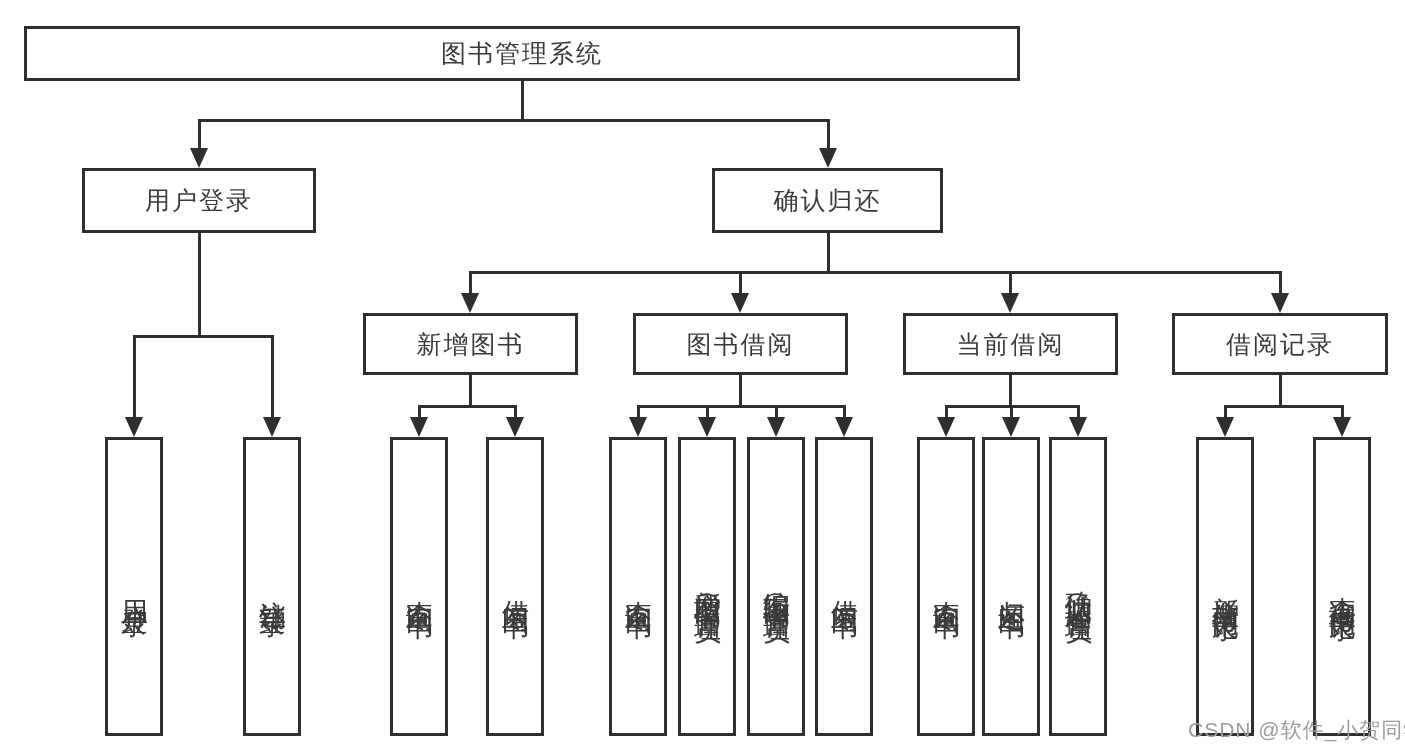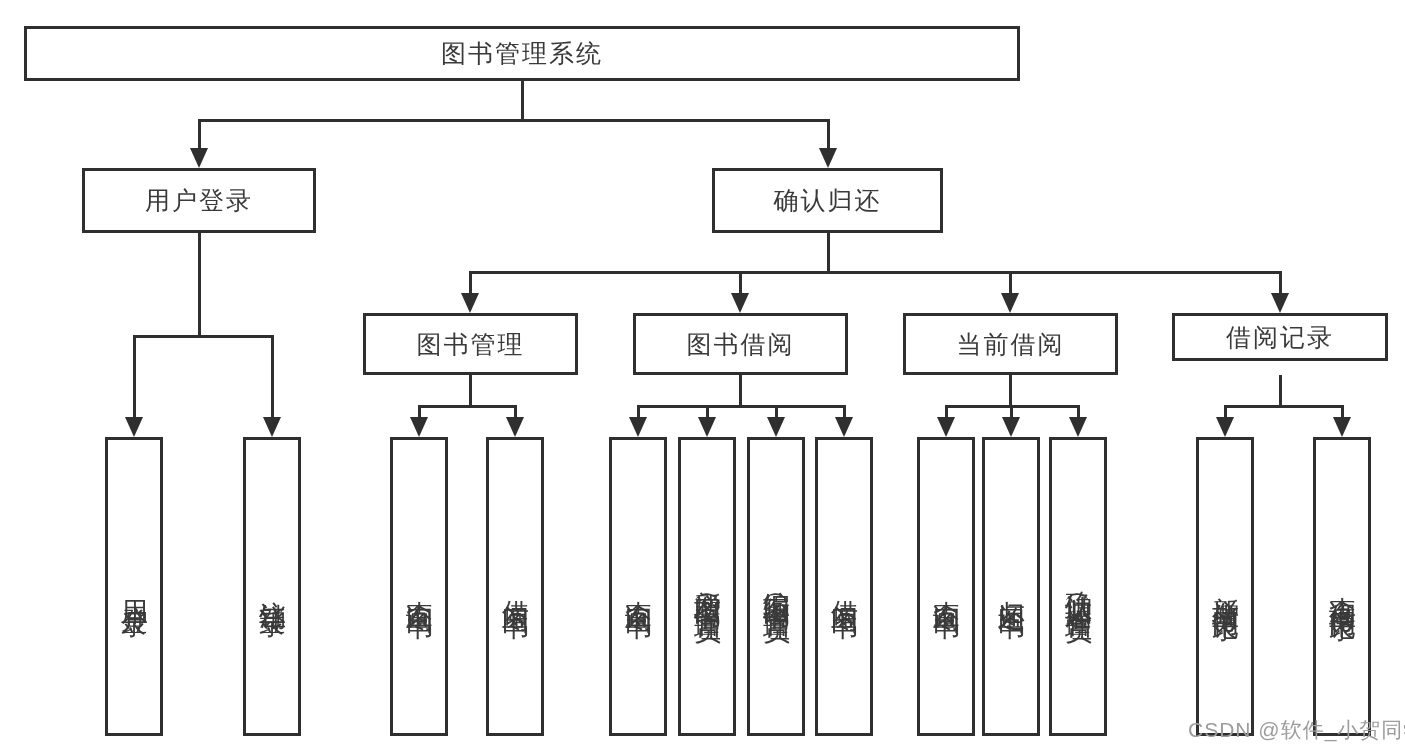--- a/index.html
+++ b/index.html
@@ -124,24 +124,24 @@
       <div class="arrow-head" style="left: 1069px; top: 417px;"></div>
       <div class="arrow-shaft" style="left: 1223.5px; top: 406px; height: 15px;"></div>
       <div class="arrow-head" style="left: 1216px; top: 417px;"></div>
       <div class="arrow-shaft" style="left: 1340.5px; top: 406px; height: 15px;"></div>
       <div class="arrow-head" style="left: 1333px; top: 417px;"></div>
     </div>
   <div id="nodes">
       <div class="node h" style="left: 24px; top: 26px; width: 996px; height: 55px;">图书管理系统</div>
       <div class="node h" style="left: 82px; top: 168px; width: 234px; height: 65px;">用户登录</div>
       <div class="node h" style="left: 712px; top: 168px; width: 231px; height: 65px;">确认归还</div>
-      <div class="node h" style="left: 363px; top: 313px; width: 215px; height: 62px;">图书管理</div>
+      <div class="node h" style="left: 363px; top: 313px; width: 215px; height: 62px;">新增图书</div>
       <div class="node h" style="left: 633px; top: 313px; width: 215px; height: 62px; text-align: center;">图书借阅</div>
       <div class="node h" style="left: 903px; top: 313px; width: 215px; height: 62px;">当前借阅</div>
-      <div class="node h" style="left: 1172px; top: 313px; width: 216px; height: 48px;">借阅记录</div>
+      <div class="node h" style="left: 1172px; top: 313px; width: 216px; height: 62px;">借阅记录</div>
       <div class="node v" style="left: 105px; top: 437px; width: 58px; height: 299px;">用户登录</div>
       <div class="node v" style="left: 243px; top: 437px; width: 58px; height: 299px;">注销登录</div>
       <div class="node v" style="left: 390px; top: 437px; width: 58px; height: 299px;">查询图书</div>
       <div class="node v" style="left: 486px; top: 437px; width: 58px; height: 299px;">借阅图书</div>
       <div class="node v" style="left: 609px; top: 437px; width: 58px; height: 299px;">查询图书</div>
       <div class="node v" style="left: 678px; top: 437px; width: 58px; height: 299px;">新增图书（管理员）</div>
       <div class="node v" style="left: 747px; top: 437px; width: 58px; height: 299px;">编辑图书（管理员）</div>
       <div class="node v" style="left: 815px; top: 437px; width: 58px; height: 299px;">借阅图书</div>
       <div class="node v" style="left: 917px; top: 437px; width: 58px; height: 299px;">查询图书</div>
       <div class="node v" style="left: 982px; top: 437px; width: 58px; height: 299px;">归还图书</div>

